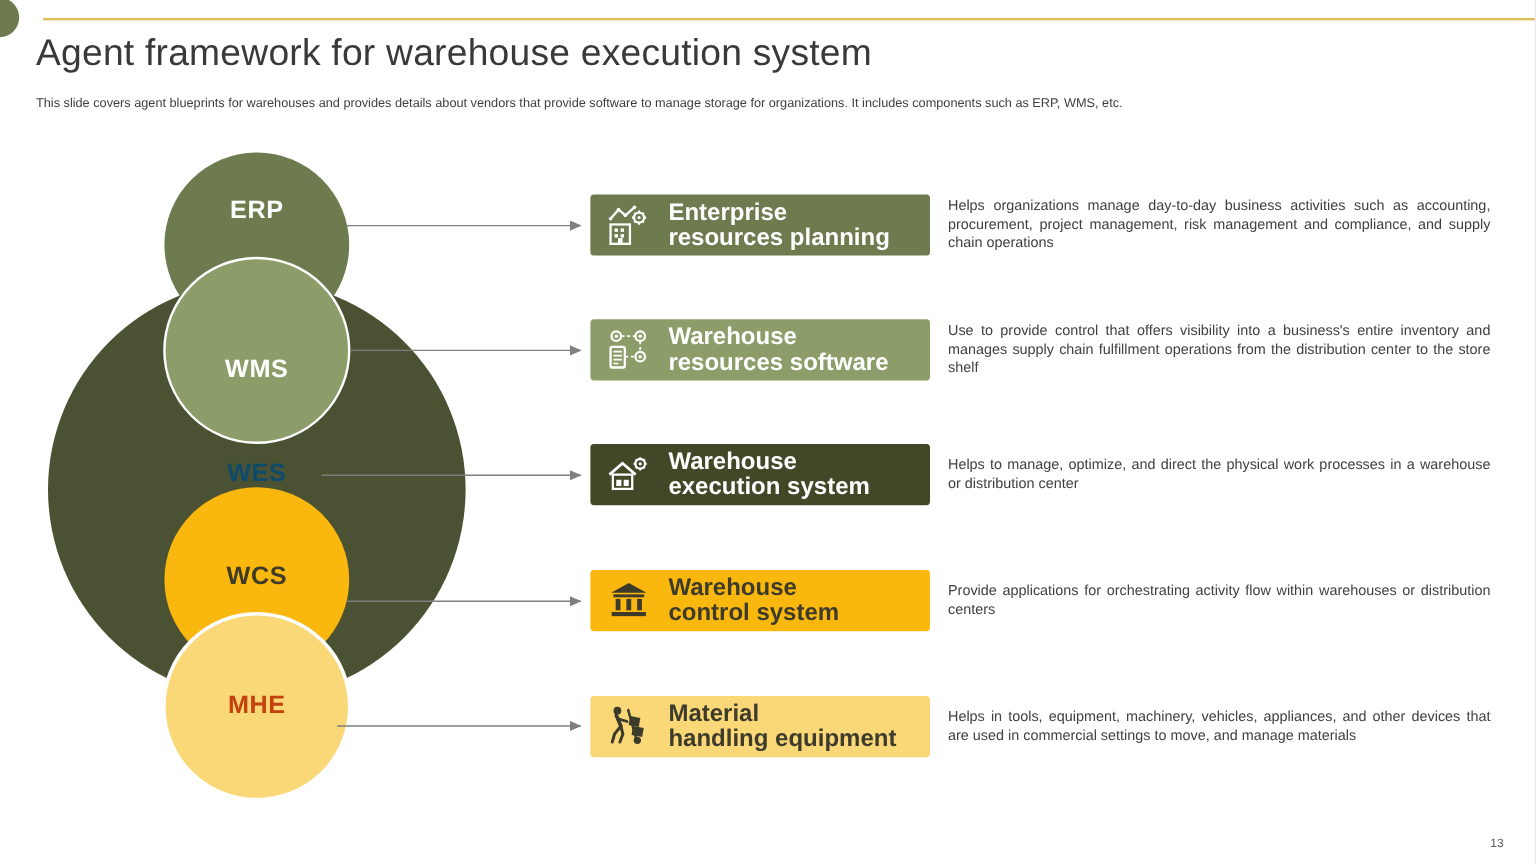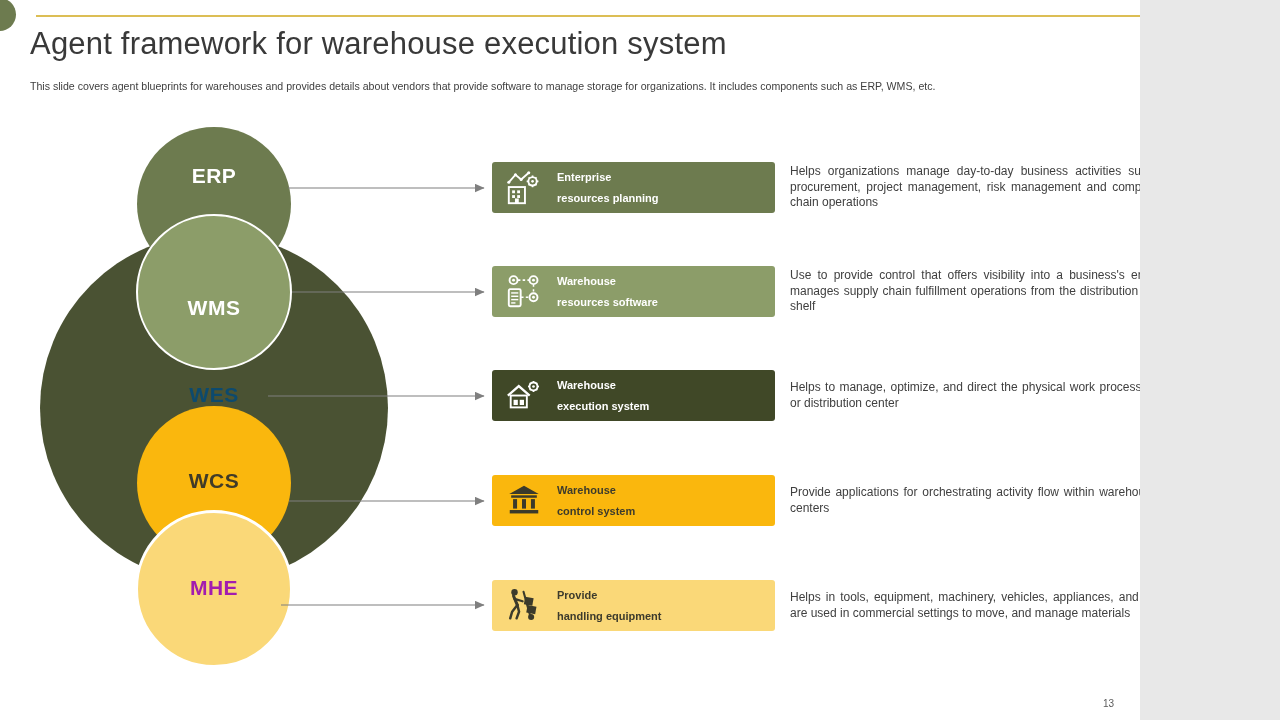--- a/index.html
+++ b/index.html
@@ -1,48 +1,48 @@
 <!DOCTYPE html>
 <html><head>
 <meta charset="utf-8">
 <style>
   * { margin:0; padding:0; box-sizing:border-box; }
   body { background:#e8e8e8; font-family:"Liberation Sans", sans-serif; }
-  .canvas { position:relative; width:1140px; height:720px; background:#ffffff; overflow:hidden; }
+  .canvas { position:relative; width:1279px; height:720px; background:#ffffff; overflow:hidden; }
 
   
   .corner-dot { position:absolute; left:-17px; top:-2px; width:33px; height:33px; border-radius:50%; background:#6D7B4F; }
   .gold-line { position:absolute; left:36px; right:0; top:15px; height:2px; background:#DCBE55; }
   .title { position:absolute; left:30px; top:26px; font-size:31px; font-weight:400; color:#393939; letter-spacing:.2px; white-space:nowrap; }
   .subtitle { position:absolute; left:30px; top:80px; font-size:10.6px; color:#3E3E3E; white-space:nowrap;text-align:center; }
 
   
   .c { position:absolute; border-radius:50%; }
   .c-wes { left:40px;  top:234px; width:348px; height:348px; background:#4A5233; z-index:2; }
   .c-erp { left:137px; top:127px; width:154px; height:154px; background:#6D7B4F; z-index:1; }
   .c-wms { left:136px; top:214px; width:156px; height:156px; background:#8C9D69; border:2px solid #fff; z-index:3; }
   .c-wcs { left:137px; top:406px; width:154px; height:154px; background:#FAB70D; z-index:3; }
   .c-mhe { left:135px; top:510px; width:158px; height:158px; background:#FAD878; border:3px solid #fff; z-index:4; }
 
   .clabel { position:absolute; left:139px; width:150px; text-align:center; font-size:21px; font-weight:700; z-index:5; letter-spacing:.5px; }
   .l-erp { top:164px; color:#ffffff; }
   .l-wms { top:296px; color:#ffffff; }
   .l-wes { top:383px; color:#0c4a6e; }
   .l-wcs { top:469px; color:#403B28; }
-  .l-mhe { top:576px; color:#a21caf; }
+  .l-mhe { top:576px; color:#c2410c; }
 
   .connectors { position:absolute; left:0; top:0; z-index:6; pointer-events:none; }
 
   
   .row { position:absolute; left:492px; width:760px; height:51px; display:flex; align-items:center; z-index:7; }
   .row-0 { top:162px; } .row-1 { top:266px; } .row-2 { top:370px; } .row-3 { top:475px; } .row-4 { top:580px; }
 
   .tag { flex:0 0 283px; width:283px; height:51px; border-radius:3px; display:flex; align-items:center; padding-left:11px; }
   .tag .icon { flex:0 0 42px; width:42px; display:flex; justify-content:center; align-items:center; }
-  .tag .tag-title { margin-left:12px; font-size:11px; font-weight:700; line-height:21px; }
+  .tag .tag-title { margin-left:12px; font-size:20px; font-weight:700; line-height:21px; }
   .tag-erp { background:#6D7B4F; } .tag-wms { background:#8C9D69; } .tag-wes { background:#404827; }
   .tag-wcs { background:#FAB70D; } .tag-mhe { background:#FAD878; }
   .tag-light .tag-title, .tag-light .icon { color:#ffffff; }
   .tag-dark  .tag-title { color:#3D3B2C; } .tag-dark .icon { color:#3B3A2B; }
 
   .desc { margin-left:15px; width:452px; font-size:12px; line-height:15.5px; color:#404040; text-align:justify; }
 
   .footer { position:absolute; left:0; right:0; top:697px; text-align:center; font-size:10px; color:#5A5A5A; }
   .pageno { position:absolute; right:26px; top:698px; font-size:10px; color:#5A5A5A; }
 </style>
@@ -231,21 +231,21 @@
           <g stroke="currentColor" fill="none" stroke-linecap="round">
             <path d="M9,9.5 L13,19" stroke-width="3.2"></path>
             <path d="M13,19 L7.5,26 L5.5,33" stroke-width="2.6"></path>
             <path d="M13,19 L14.8,26 L12.2,33" stroke-width="2.6"></path>
             <path d="M10,12.5 L18.5,15" stroke-width="2.4"></path>
             <path d="M19.5,5 L26.3,29.5" stroke-width="2.2"></path>
           </g>
         </svg>
       </span>
       <span class="tag-title">
-        <span>Provide</span><br>
+        <span>Material</span><br>
         <span>handling equipment</span>
       </span>
     </div>
     <p class="desc">Helps in tools, equipment, machinery, vehicles, appliances, and other devices that are used in commercial settings to move, and manage materials</p>
   </div>
 
   <p class="pageno">13</p>
 
 </div>
 

